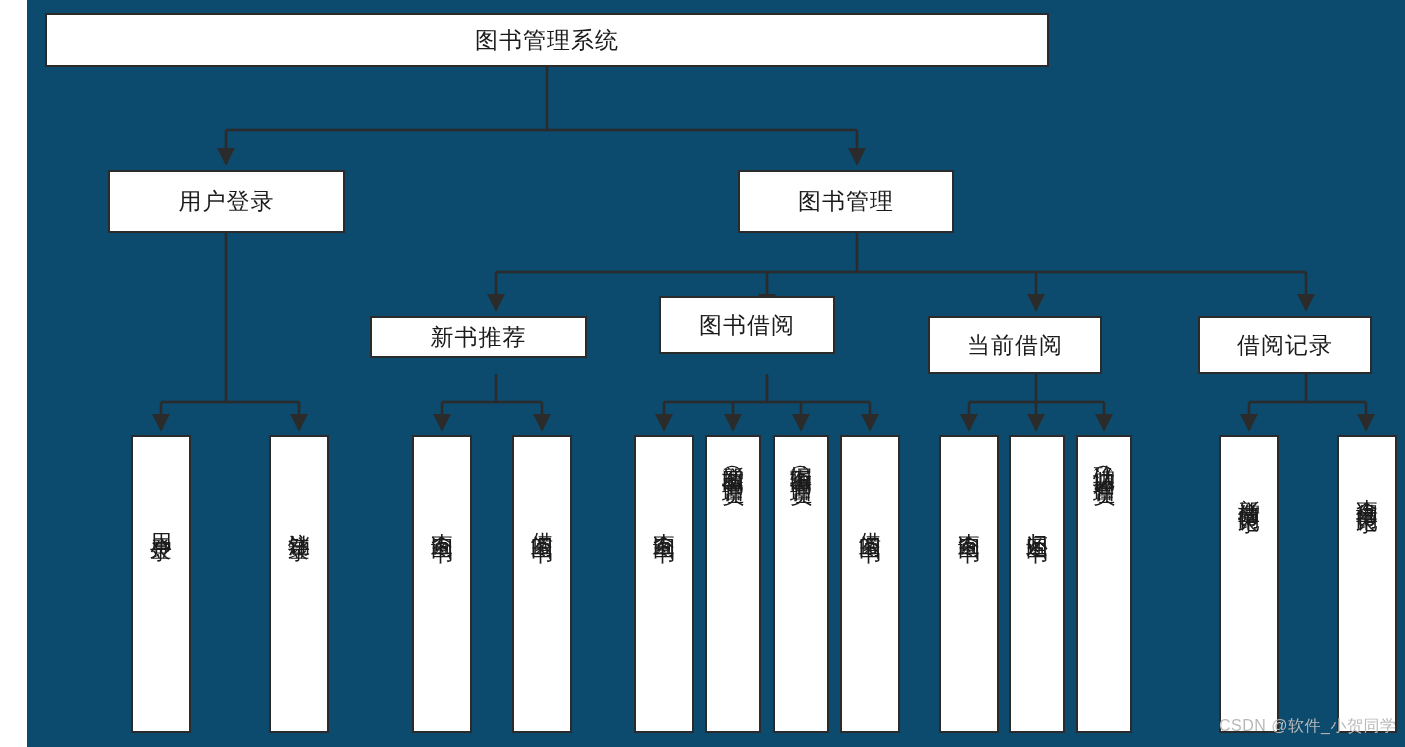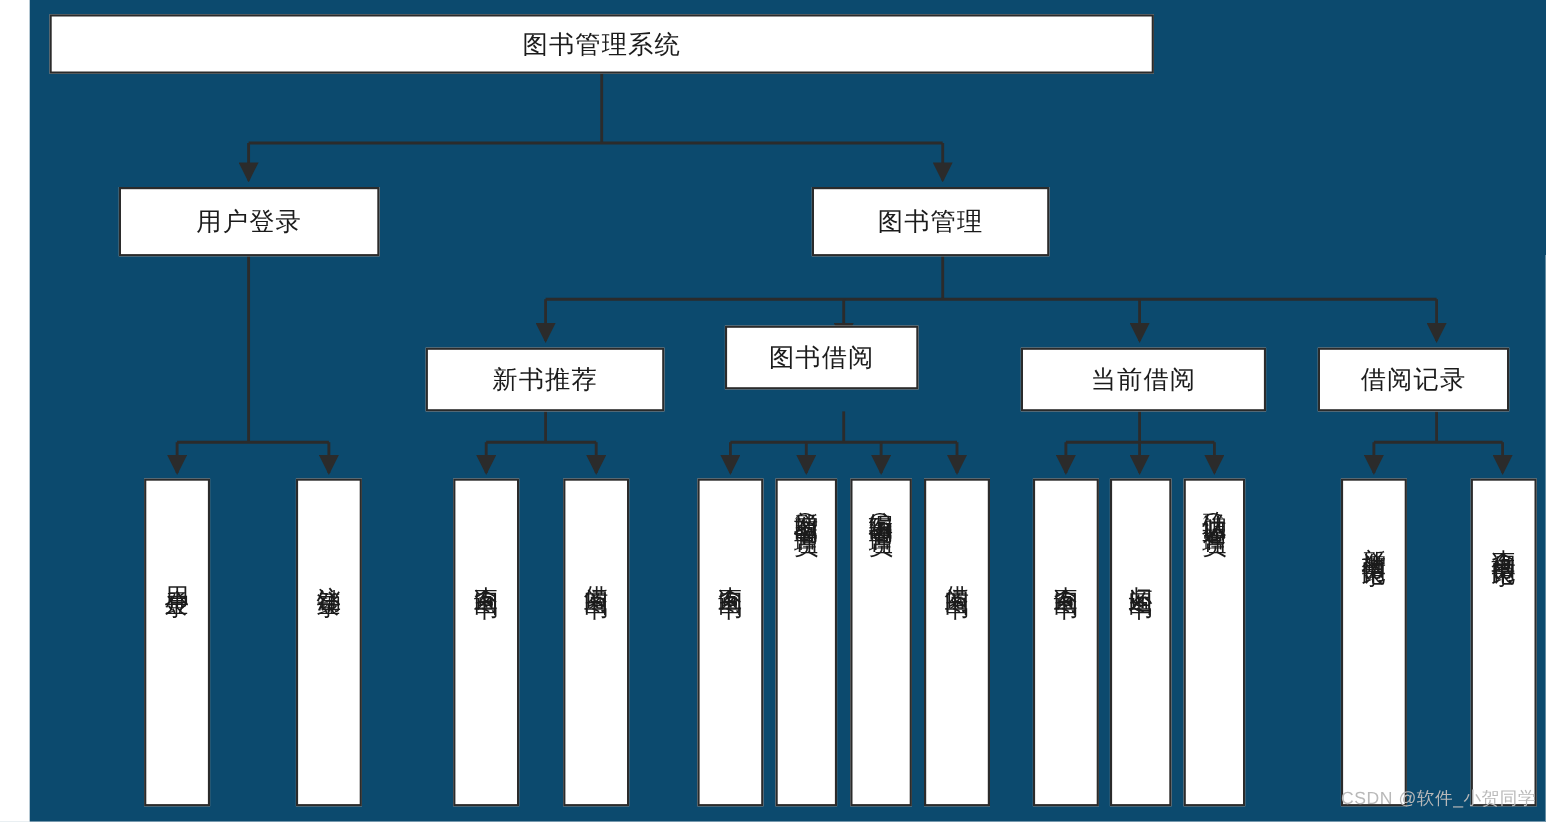--- a/index.html
+++ b/index.html
@@ -125,27 +125,27 @@
     <span class="hlabel">图书管理系统</span>
   </div>
 
   <div class="node h-node" style="left:81px; top:170px; width:237px; height:63px;">
     <span class="hlabel">用户登录</span>
   </div>
   <div class="node h-node" style="left:711px; top:170px; width:216px; height:63px;">
     <span class="hlabel">图书管理</span>
   </div>
 
-  <div class="node h-node" style="left:360px; top:316px; width:217px; height:58px;">
+  <div class="node h-node" style="left:343px; top:316px; width:217px; height:42px;">
     <span class="hlabel">新书推荐</span>
   </div>
   <div class="node h-node" style="left:632px; top:296px; width:176px; height:58px;justify-content:center;">
     <span class="hlabel">图书借阅</span>
   </div>
-  <div class="node h-node" style="left:901px; top:316px; width:223px; height:58px;">
+  <div class="node h-node" style="left:901px; top:316px; width:174px; height:58px;">
     <span class="hlabel">当前借阅</span>
   </div>
   <div class="node h-node" style="left:1171px; top:316px; width:174px; height:58px;">
     <span class="hlabel">借阅记录</span>
   </div>
 
   <div class="node v-node" style="left:104px; top:435px; width:60px; height:298px; padding-top:78px;">
     <span class="vlabel">用户登录</span>
   </div>
   <div class="node v-node" style="left:242px; top:435px; width:60px; height:298px; padding-top:78px;">

